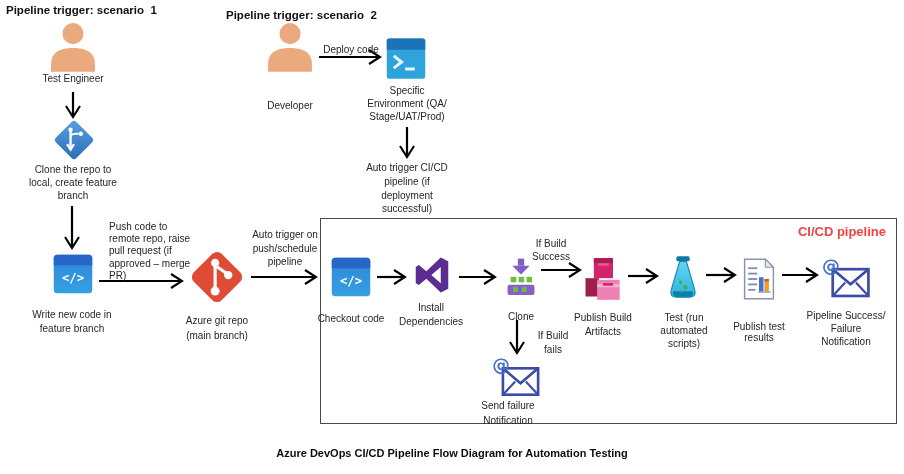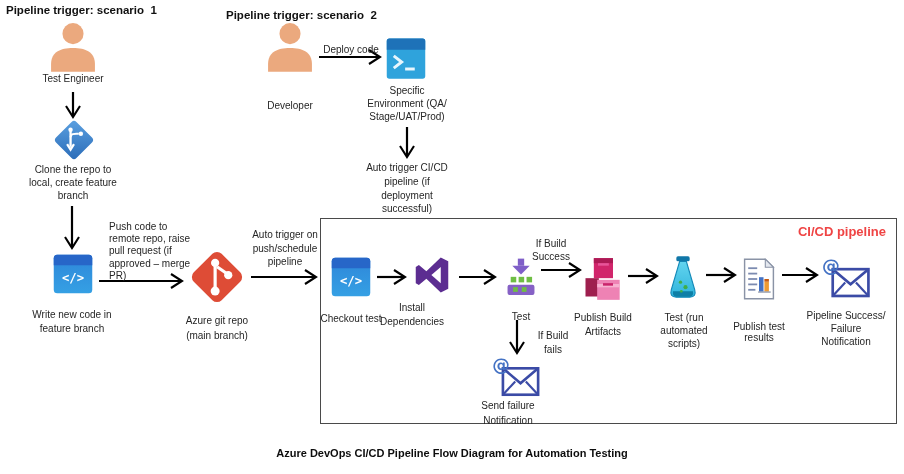--- a/index.html
+++ b/index.html
@@ -153,44 +153,44 @@
           <linearGradient id="gc2" x1="0" y1="0" x2="0" y2="1">
         <stop offset="0" stop-color="#2E86D9"></stop>
             <stop offset="1" stop-color="#35A0E4"></stop>
       </linearGradient>
         </defs>
       <rect x="2" y="2" width="44" height="44" rx="4" fill="url(#gc2)"></rect>
       <path d="M2 6 a4 4 0 0 1 4-4 h36 a4 4 0 0 1 4 4 v8 H2 Z" fill="#2766C8"></path>
       <text x="24" y="33" font-family="DejaVu Sans Mono, monospace" font-size="14" font-weight="bold" fill="#fff" text-anchor="middle">&lt;/&gt;</text>
     </svg>
   </div>
-  <div class="lbl" style="left:306px;top:312px;width:90px;">Checkout test</div>
+  <div class="lbl" style="left:306px;top:312px;width:90px;">Checkout code</div>
 
   <div class="icon" style="left:411px;top:255px;width:42px;height:40px;">
     <svg viewBox="0 0 64 64">
       <path fill="#5C2D91" d="M46 4 L23 26 L11 16 L6 19 L6 45 L11 48 L23 38 L46 60 L58 54 L58 10 Z"></path>
       <polygon points="46,19 31,32 46,45" fill="#fff"></polygon>
     </svg>
   </div>
-  <div class="lbl" style="left:366px;top:301px;width:92px;line-height:13.5px;">Install
+  <div class="lbl" style="left:385px;top:301px;width:92px;line-height:13.5px;">Install
 Dependencies</div>
 
   <div class="icon" style="left:502px;top:257px;width:38px;height:46px;">
     <svg viewBox="0 0 48 56">
       <rect x="20" y="1" width="8" height="9" fill="#7F5FC8"></rect>
       <polygon points="13,10 35,10 24,21" fill="#7F5FC8"></polygon>
       <rect x="11" y="24" width="7" height="7" fill="#6FBE44"></rect>
       <rect x="21" y="24" width="7" height="7" fill="#6FBE44"></rect>
       <rect x="31" y="24" width="7" height="7" fill="#6FBE44"></rect>
       <rect x="7" y="34" width="34" height="13" rx="2.5" fill="#8661C5"></rect>
       <rect x="14" y="37" width="6" height="6" fill="#6FBE44"></rect>
       <rect x="25" y="37" width="6" height="6" fill="#6FBE44"></rect>
     </svg>
   </div>
-  <div class="lbl" style="left:496px;top:310px;width:50px;">Test</div>
+  <div class="lbl" style="left:496px;top:310px;width:50px;">Clone</div>
 
   <div class="lbl" style="left:520px;top:237px;width:62px;line-height:13px;">If Build
 Success</div>
 
   <div class="icon" style="left:583px;top:255px;width:40px;height:48px;">
     <svg viewBox="0 0 48 56">
       <rect x="13" y="3" width="23" height="24" fill="#D1256B"></rect>
       <rect x="13" y="3" width="23" height="6" fill="#AD1A55"></rect>
       <rect x="18" y="9" width="13" height="3" fill="#E8559A"></rect>
       <rect x="3" y="27" width="16" height="22" fill="#9E1F4E"></rect>

